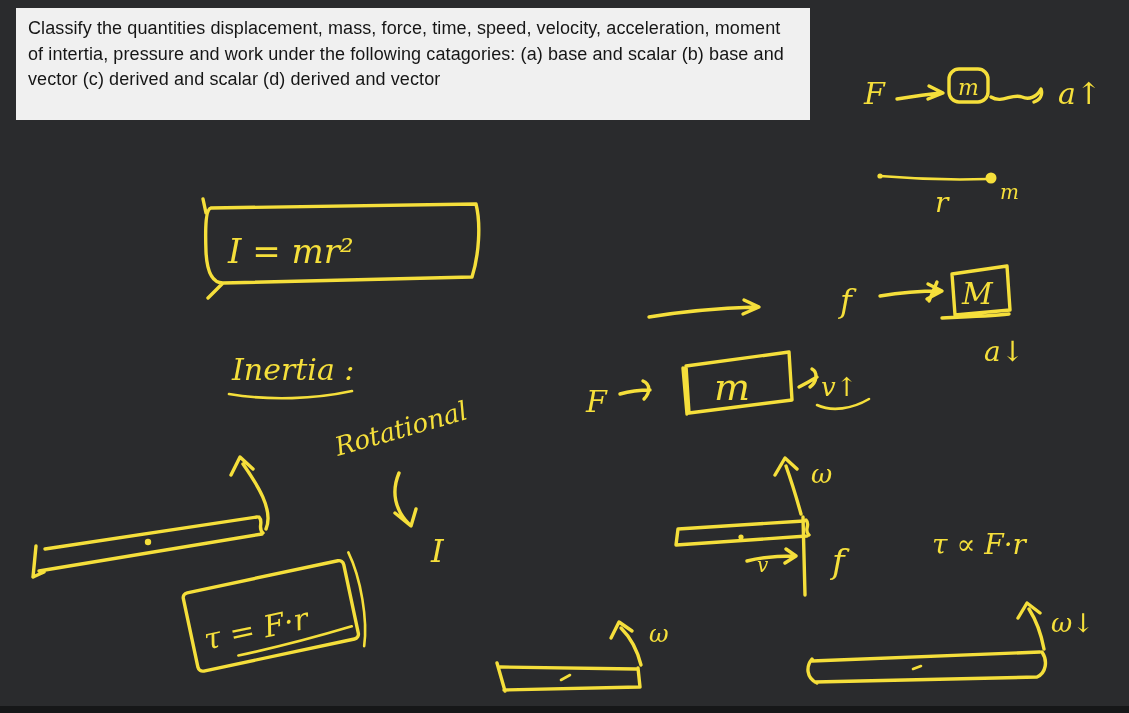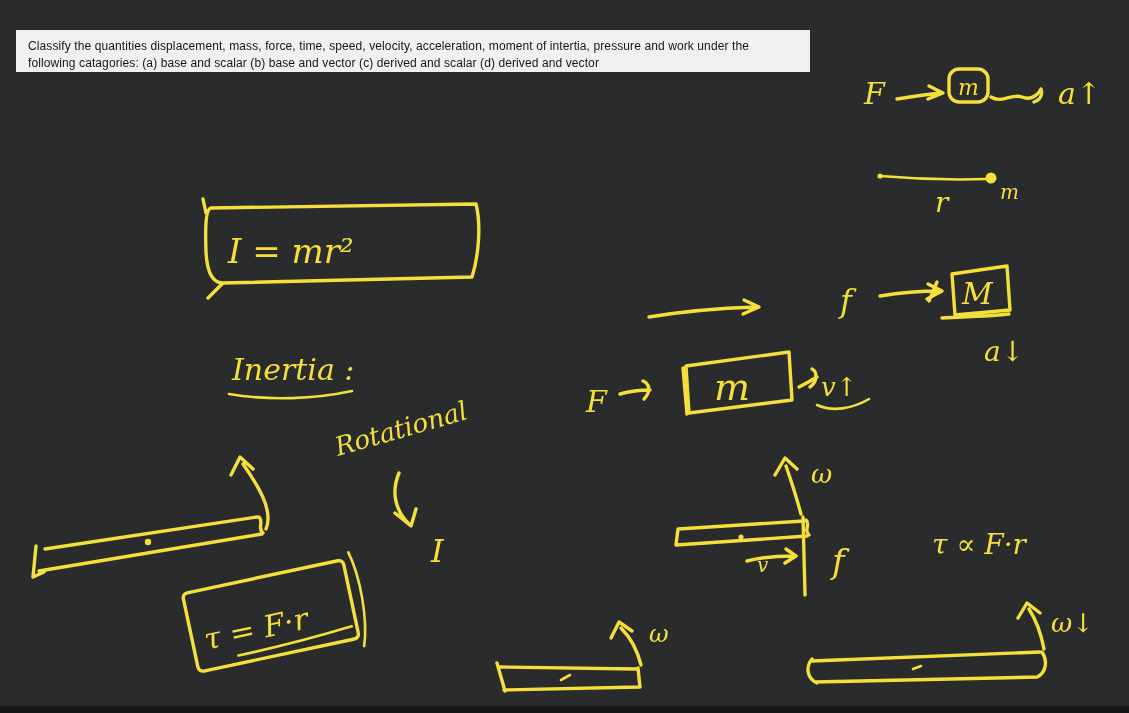--- a/index.html
+++ b/index.html
@@ -2,24 +2,24 @@
 <html style="--bg: #2A2B2D; --ink: #F5DF3B; --qbg: #F0F0F0; --qtext: #161616;"><head>
 <meta charset="utf-8">
 <style>
   html,body{margin:0;padding:0;background:#1b1c1e;}
   .stage{
     position:relative;width:1129px;height:713px;overflow:hidden;
     background:var(--bg,#2a2b2d);
     font-family:"Liberation Sans",sans-serif;
   }
   .question{
-    position:absolute;left:16px;top:30px;width:768px;
+    position:absolute;left:16px;top:8px;width:768px;
     background:var(--qbg,#f0f0f0);color:var(--qtext,#161616);
-    padding:8px 14px 0 12px;
-    font-size:12px;line-height:1.42;
+    padding:8px 14px 27px 12px;
+    font-size:18px;line-height:1.42;
     letter-spacing:0.1px;
   }
   #sketch{position:absolute;left:0;top:0;}
   #sketch .stroke{fill:none;stroke:var(--ink,#f5df3b);stroke-width:3.4;stroke-linecap:round;stroke-linejoin:round;}
   #sketch .thin{stroke-width:2.6;}
   #sketch .dot{fill:var(--ink,#f5df3b);stroke:none;}
   #sketch text{
     fill:var(--ink,#f5df3b);
     font-family:"DejaVu Serif","DejaVu Sans",serif;
     font-style:italic;

